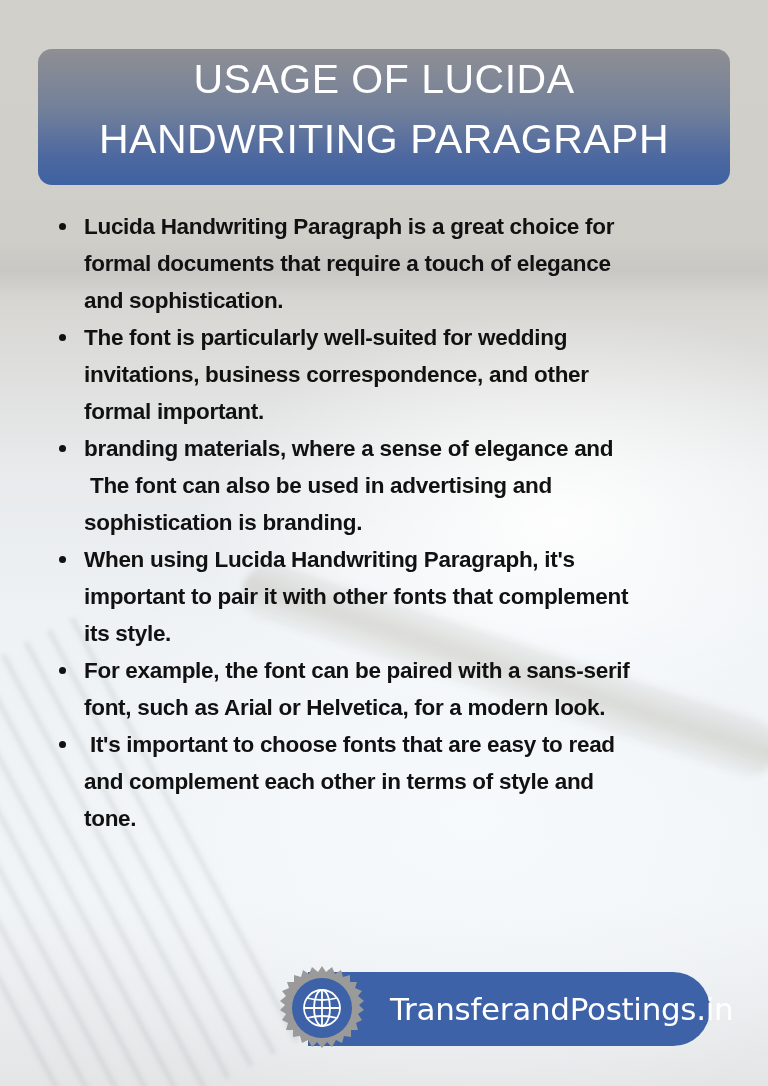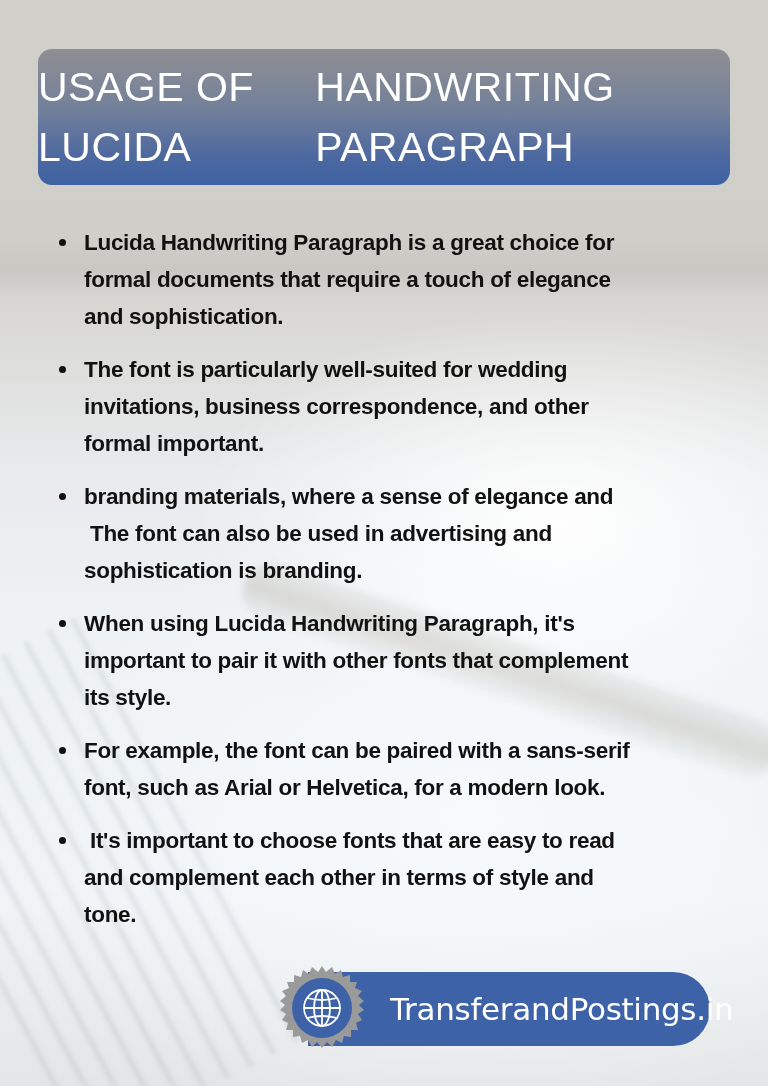--- a/index.html
+++ b/index.html
@@ -21,36 +21,35 @@
     position:absolute; left:230px; top:640px; width:560px; height:60px;
     transform:rotate(18deg);
     background: linear-gradient(180deg, rgba(180,180,175,0.15), rgba(160,155,140,0.30), rgba(200,200,195,0.10));
     border-radius:30px;
     filter: blur(3px);
   }
   .title-box {
     position:absolute; left:38px; top:49px; width:692px; height:136px;
     border-radius:14px;
     background: linear-gradient(180deg, #8f8f93 0%, #72809a 45%, #4c68a0 80%, #3e62a3 100%);
-    display:flex; flex-direction:row; align-items:center; justify-content:center;
+    display:flex; flex-direction:column; align-items:center; 
   }
   .title-line {
     color:#ffffff; font-size:41px; line-height:60px; letter-spacing:0.5px;
     font-family:"Liberation Sans", sans-serif; font-weight:normal;
   }
   .bullets {
     position:absolute; left:58px; top:208px; width:680px;
     margin:0; padding:0; list-style:none;
   }
   .bullet {
     position:relative; padding-left:26px;
     font-family:"Liberation Sans", sans-serif; font-weight:bold;
     font-size:22.5px; line-height:37px; color:#111111;
     letter-spacing:-0.3px;
-    margin-top:16px;
   }
   .bullet-dot {
     position:absolute; left:1px; top:15px; width:7px; height:7px;
     border-radius:50%; background:#111111;
   }
   .brand {
     position:absolute; left:280px; top:966px; width:432px; height:82px;
   }
   .brand-pill {
     position:absolute; left:28px; top:6px; width:402px; height:74px;

